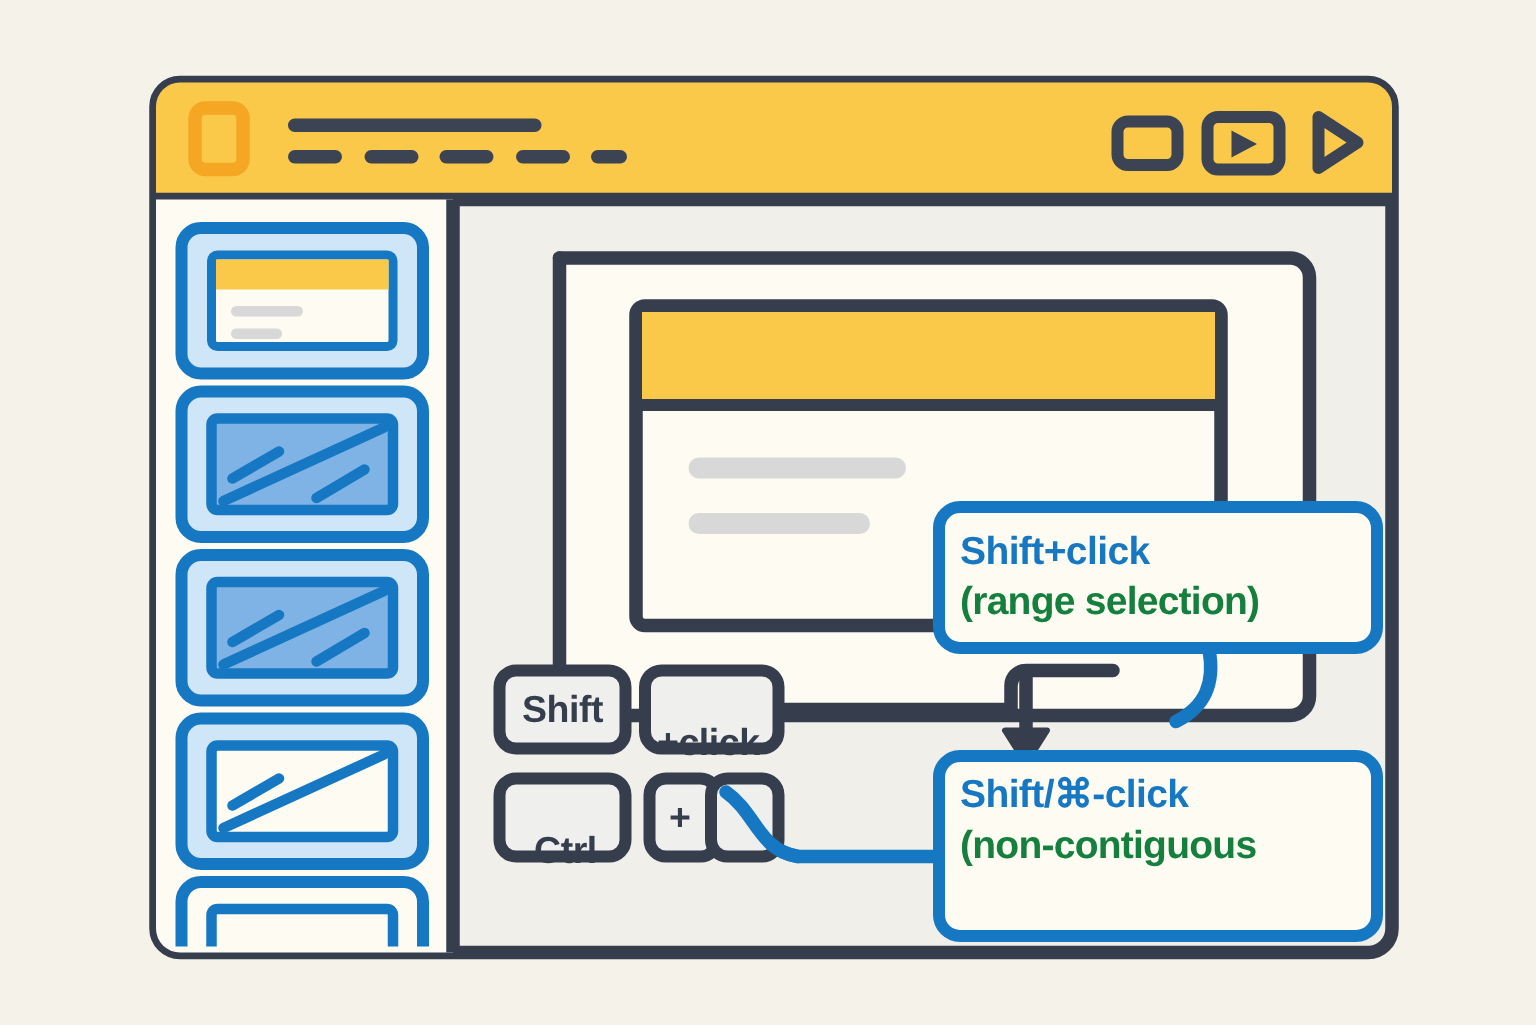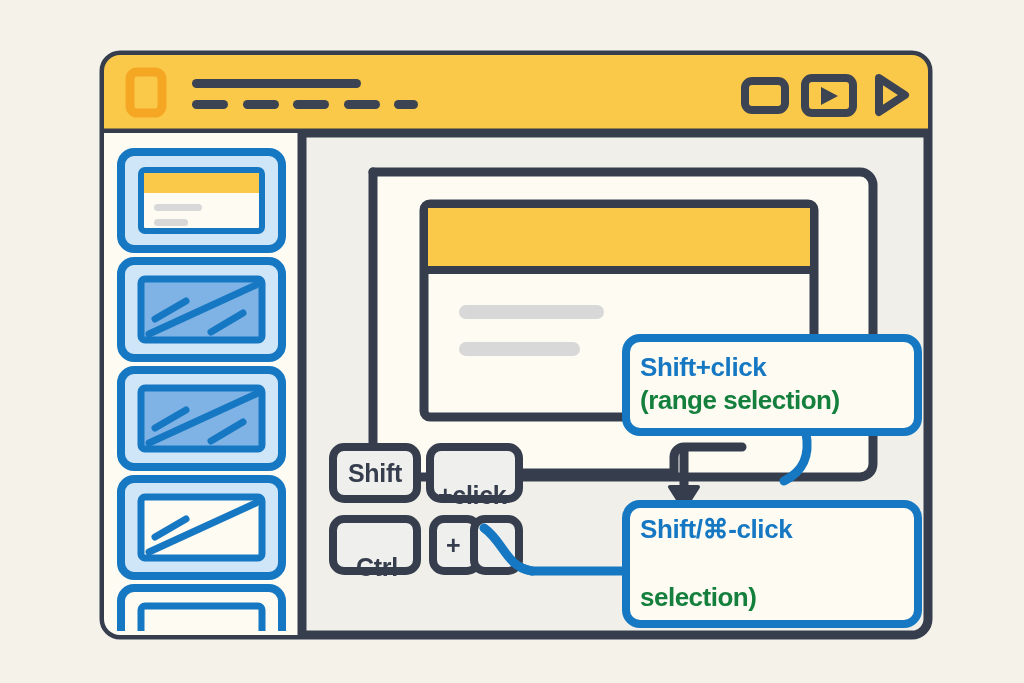--- a/index.html
+++ b/index.html
@@ -169,15 +169,15 @@
 
   <div class="txt keycap-label" style="left:348px; top:459px;">Shift</div>
   <div class="txt keycap-label" style="left:438px; top:481px;">+click</div>
   <div class="txt keycap-label" style="left:356px; top:553px;">Ctrl</div>
   <div class="txt keycap-label" style="left:446px; top:531px;">+</div>
 
   <div class="txt callout-title" style="left:640px; top:352px;">Shift+click</div>
   <div class="txt callout-sub" style="left:640px; top:385px;">(range selection)</div>
 
   <div class="txt callout-title" style="left:640px; top:514px;">Shift/⌘-click</div>
-  <div class="txt callout-sub" style="left:640px; top:582px;">selection)</div>
+  <div class="txt callout-sub" style="left:640px; top:548px;">(non-contiguous</div>
 
 </div>
 
 </body></html>

